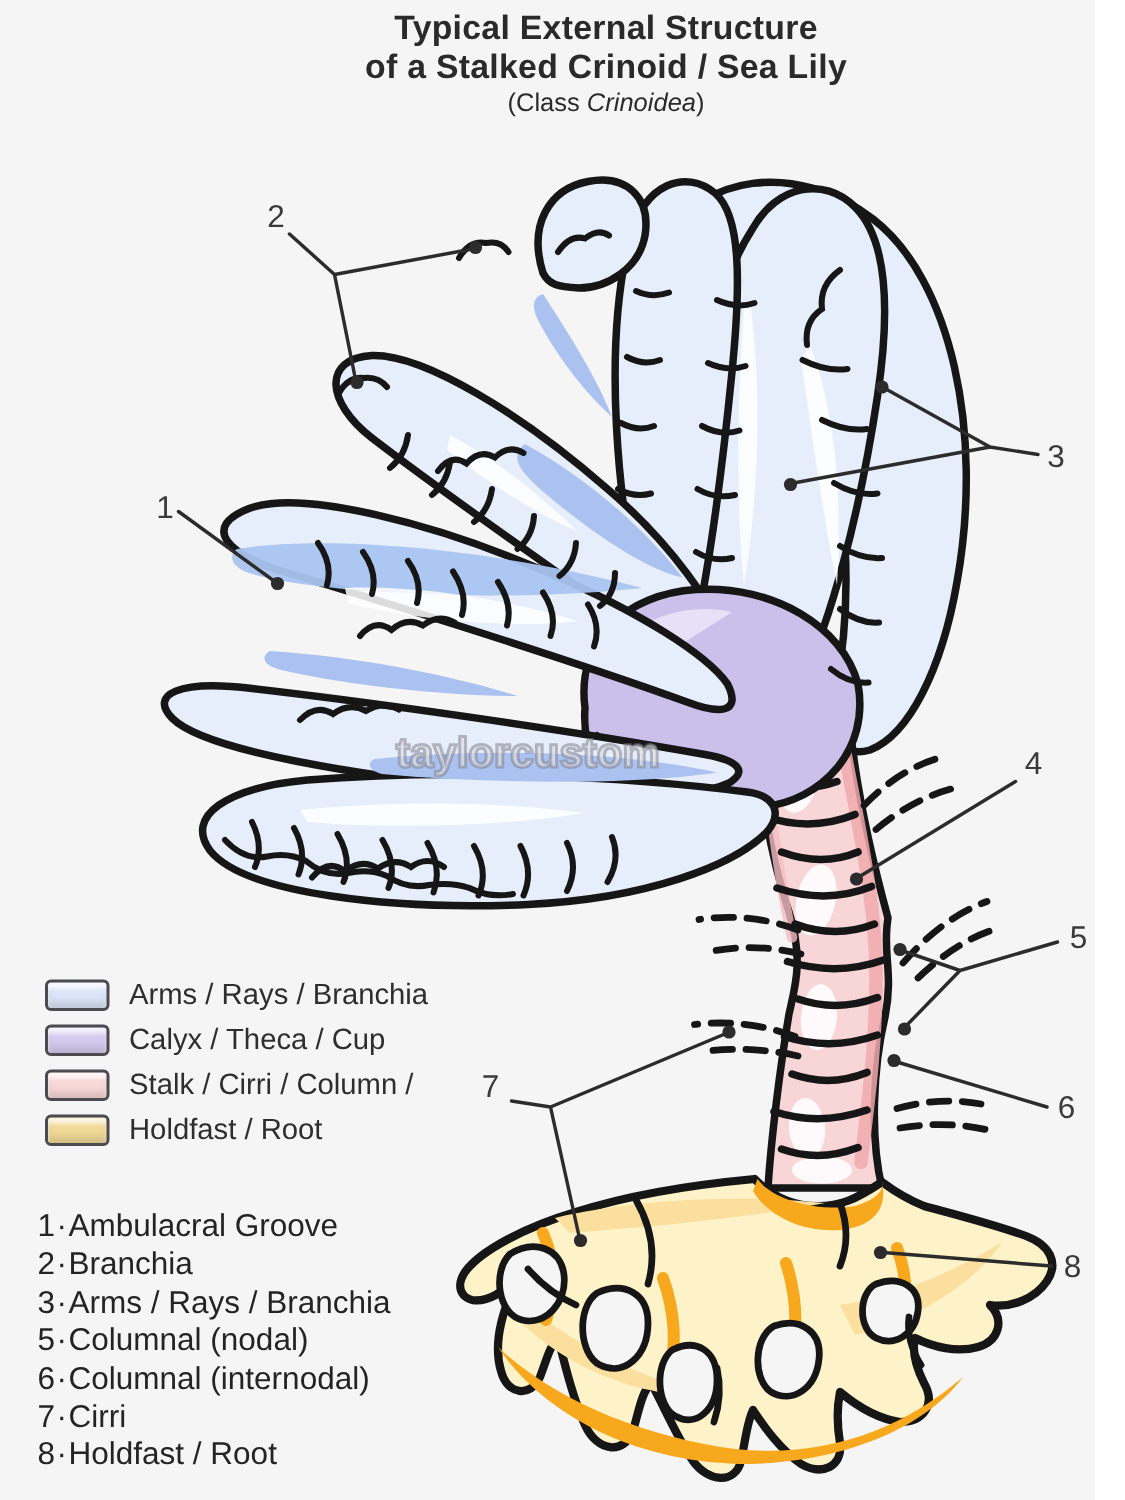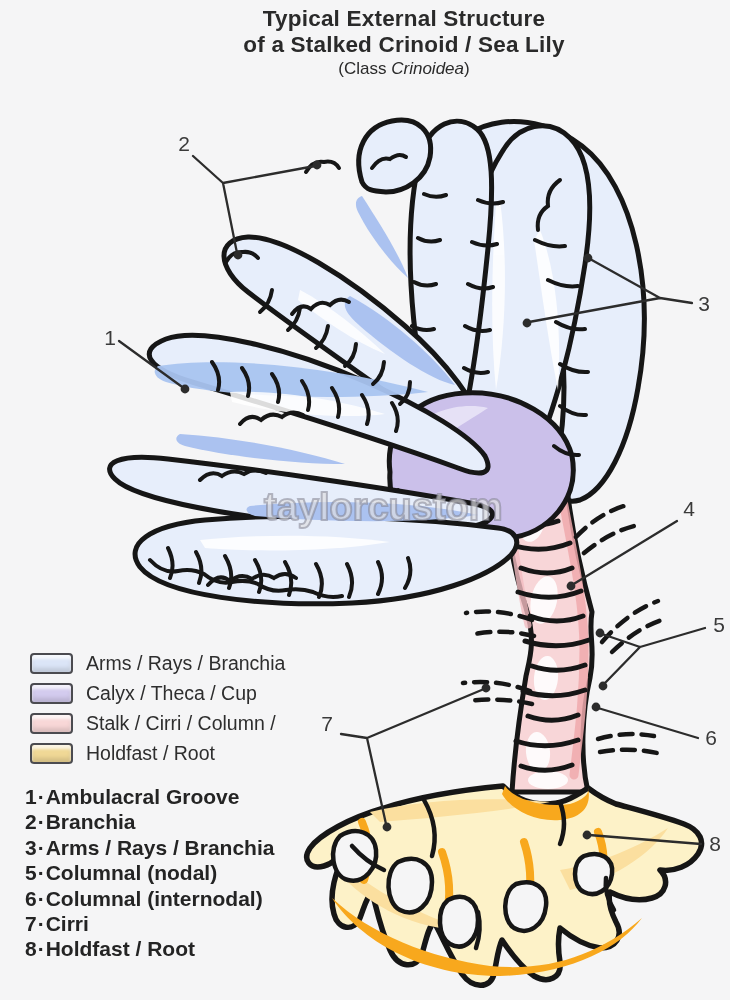--- a/index.html
+++ b/index.html
@@ -14,28 +14,28 @@
   .subtitle i{font-style:italic;}
   
   .legend{position:absolute;left:30px;top:650px;z-index:4;}
   .legend-row{display:flex;align-items:center;height:26px;margin-bottom:4px;}
   .swatch{
     width:43px;height:21px;border:2.5px solid #4b4b50;border-radius:4px;box-sizing:border-box;
     box-shadow:inset 0 4px 3px rgba(255,255,255,.75), inset 0 -4px 4px rgba(0,0,0,.12);
   }
   .legend-label{margin-left:13px;font-size:19.5px;color:#2e2e2e;white-space:nowrap;}
   
-  .key-list{position:absolute;left:25px;top:784px;z-index:4;font-weight:bold;}
+  .key-list{position:absolute;left:25px;top:805px;z-index:4;}
   .key-item{font-size:21px;line-height:25.4px;color:#242424;white-space:nowrap;}
   .key-sep{padding:0 1px;}
   
   .art{position:absolute;left:0;top:0;z-index:1;}
   .watermark{
     position:absolute;left:264px;top:486px;z-index:3;
-    font-size:38px;font-weight:600;letter-spacing:0;
+    font-size:28px;font-weight:600;letter-spacing:0;
     color:rgba(255,255,255,.52);
     -webkit-text-stroke:2px rgba(125,125,140,.5);
     text-shadow:0 0 1px rgba(120,120,135,.35);
     pointer-events:none;
   }
   svg text.callout-num{font-family:"Liberation Sans",sans-serif;font-size:21px;fill:#3a3a3a;}
 </style>
 </head>
 <body>
 

